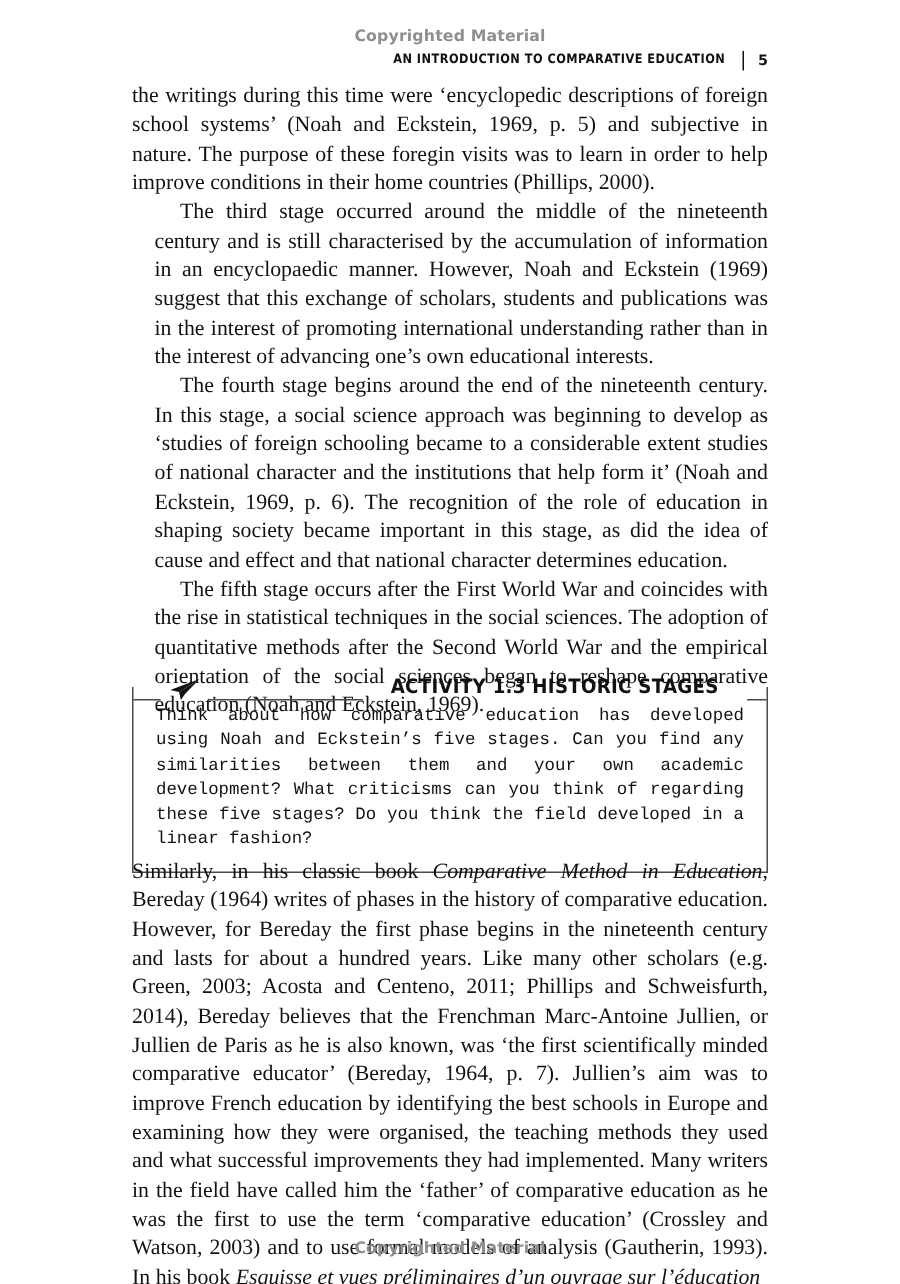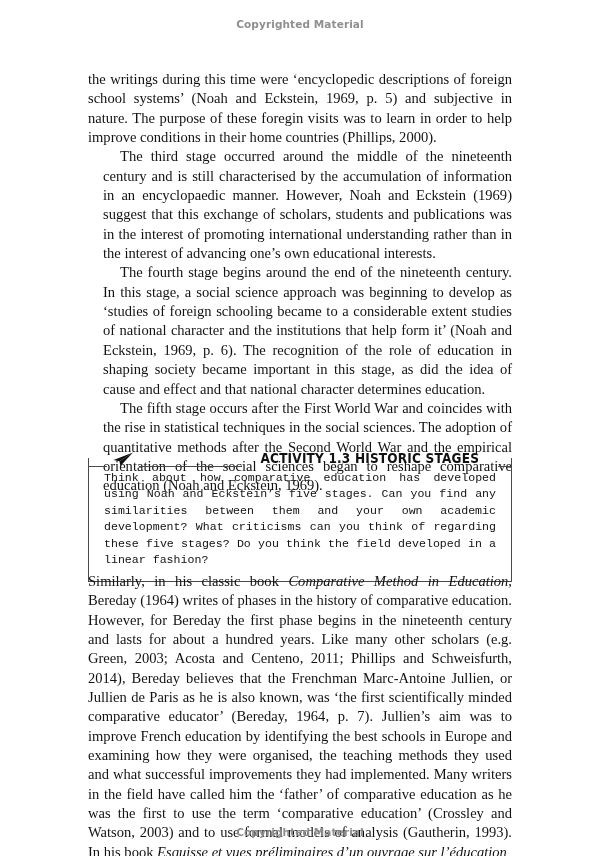--- a/index.html
+++ b/index.html
@@ -70,21 +70,21 @@
     font-family: "DejaVu Sans", sans-serif;
     font-size: 9.6px;
     font-weight: 700;
     color: #111;
   }
 
   
   .body-col {
     position: absolute;
     left: 88px;
-    top: 70px;
+    top: 55px;
     width: 424px;
   }
   .para {
     margin: 0;
     font-size: 14.55px;
     line-height: 19.35px;
     text-align: justify;
     text-indent: 0;
     hyphens: manual;
     color: #121212;
@@ -160,20 +160,25 @@
     width: 424px;
   }
 </style>
 </head>
 <body>
 
 <div class="page">
 
   <div class="watermark watermark-top">Copyrighted Material</div>
 
+  <div class="running-head">
+    <span class="running-head-title">AN INTRODUCTION TO COMPARATIVE EDUCATION</span>
+    <span class="running-head-rule"></span>
+    <span class="running-head-page">5</span>
+  </div>
 
   <div class="body-col">
     <p class="para">the writings during this time were ‘encyclopedic descriptions of foreign school systems’ (Noah and Eckstein, 1969, p. 5) and subjective in nature. The purpose of these foregin visits was to learn in order to help improve conditions in their home countries (Phillips, 2000).</p>
     <p class="para indent">The third stage occurred around the middle of the nineteenth century and is still characterised by the accumulation of information in an encyclopaedic manner. However, Noah and Eckstein (1969) suggest that this exchange of scholars, students and publications was in the interest of promoting international understanding rather than in the interest of advancing one’s own educational interests.</p>
     <p class="para indent">The fourth stage begins around the end of the nineteenth century. In this stage, a social science approach was beginning to develop as ‘studies of foreign schooling became to a considerable extent studies of national character and the institutions that help form it’ (Noah and Eckstein, 1969, p. 6). The recognition of the role of education in shaping society became important in this stage, as did the idea of cause and effect and that national character determines education.</p>
     <p class="para indent">The fifth stage occurs after the First World War and coincides with the rise in statistical techniques in the social sciences. The adoption of quantitative methods after the Second World War and the empirical orientation of the social sciences began to reshape comparative education (Noah and Eckstein, 1969).</p>
   </div>
 
   <div class="activity">
     <div class="activity-frame">

